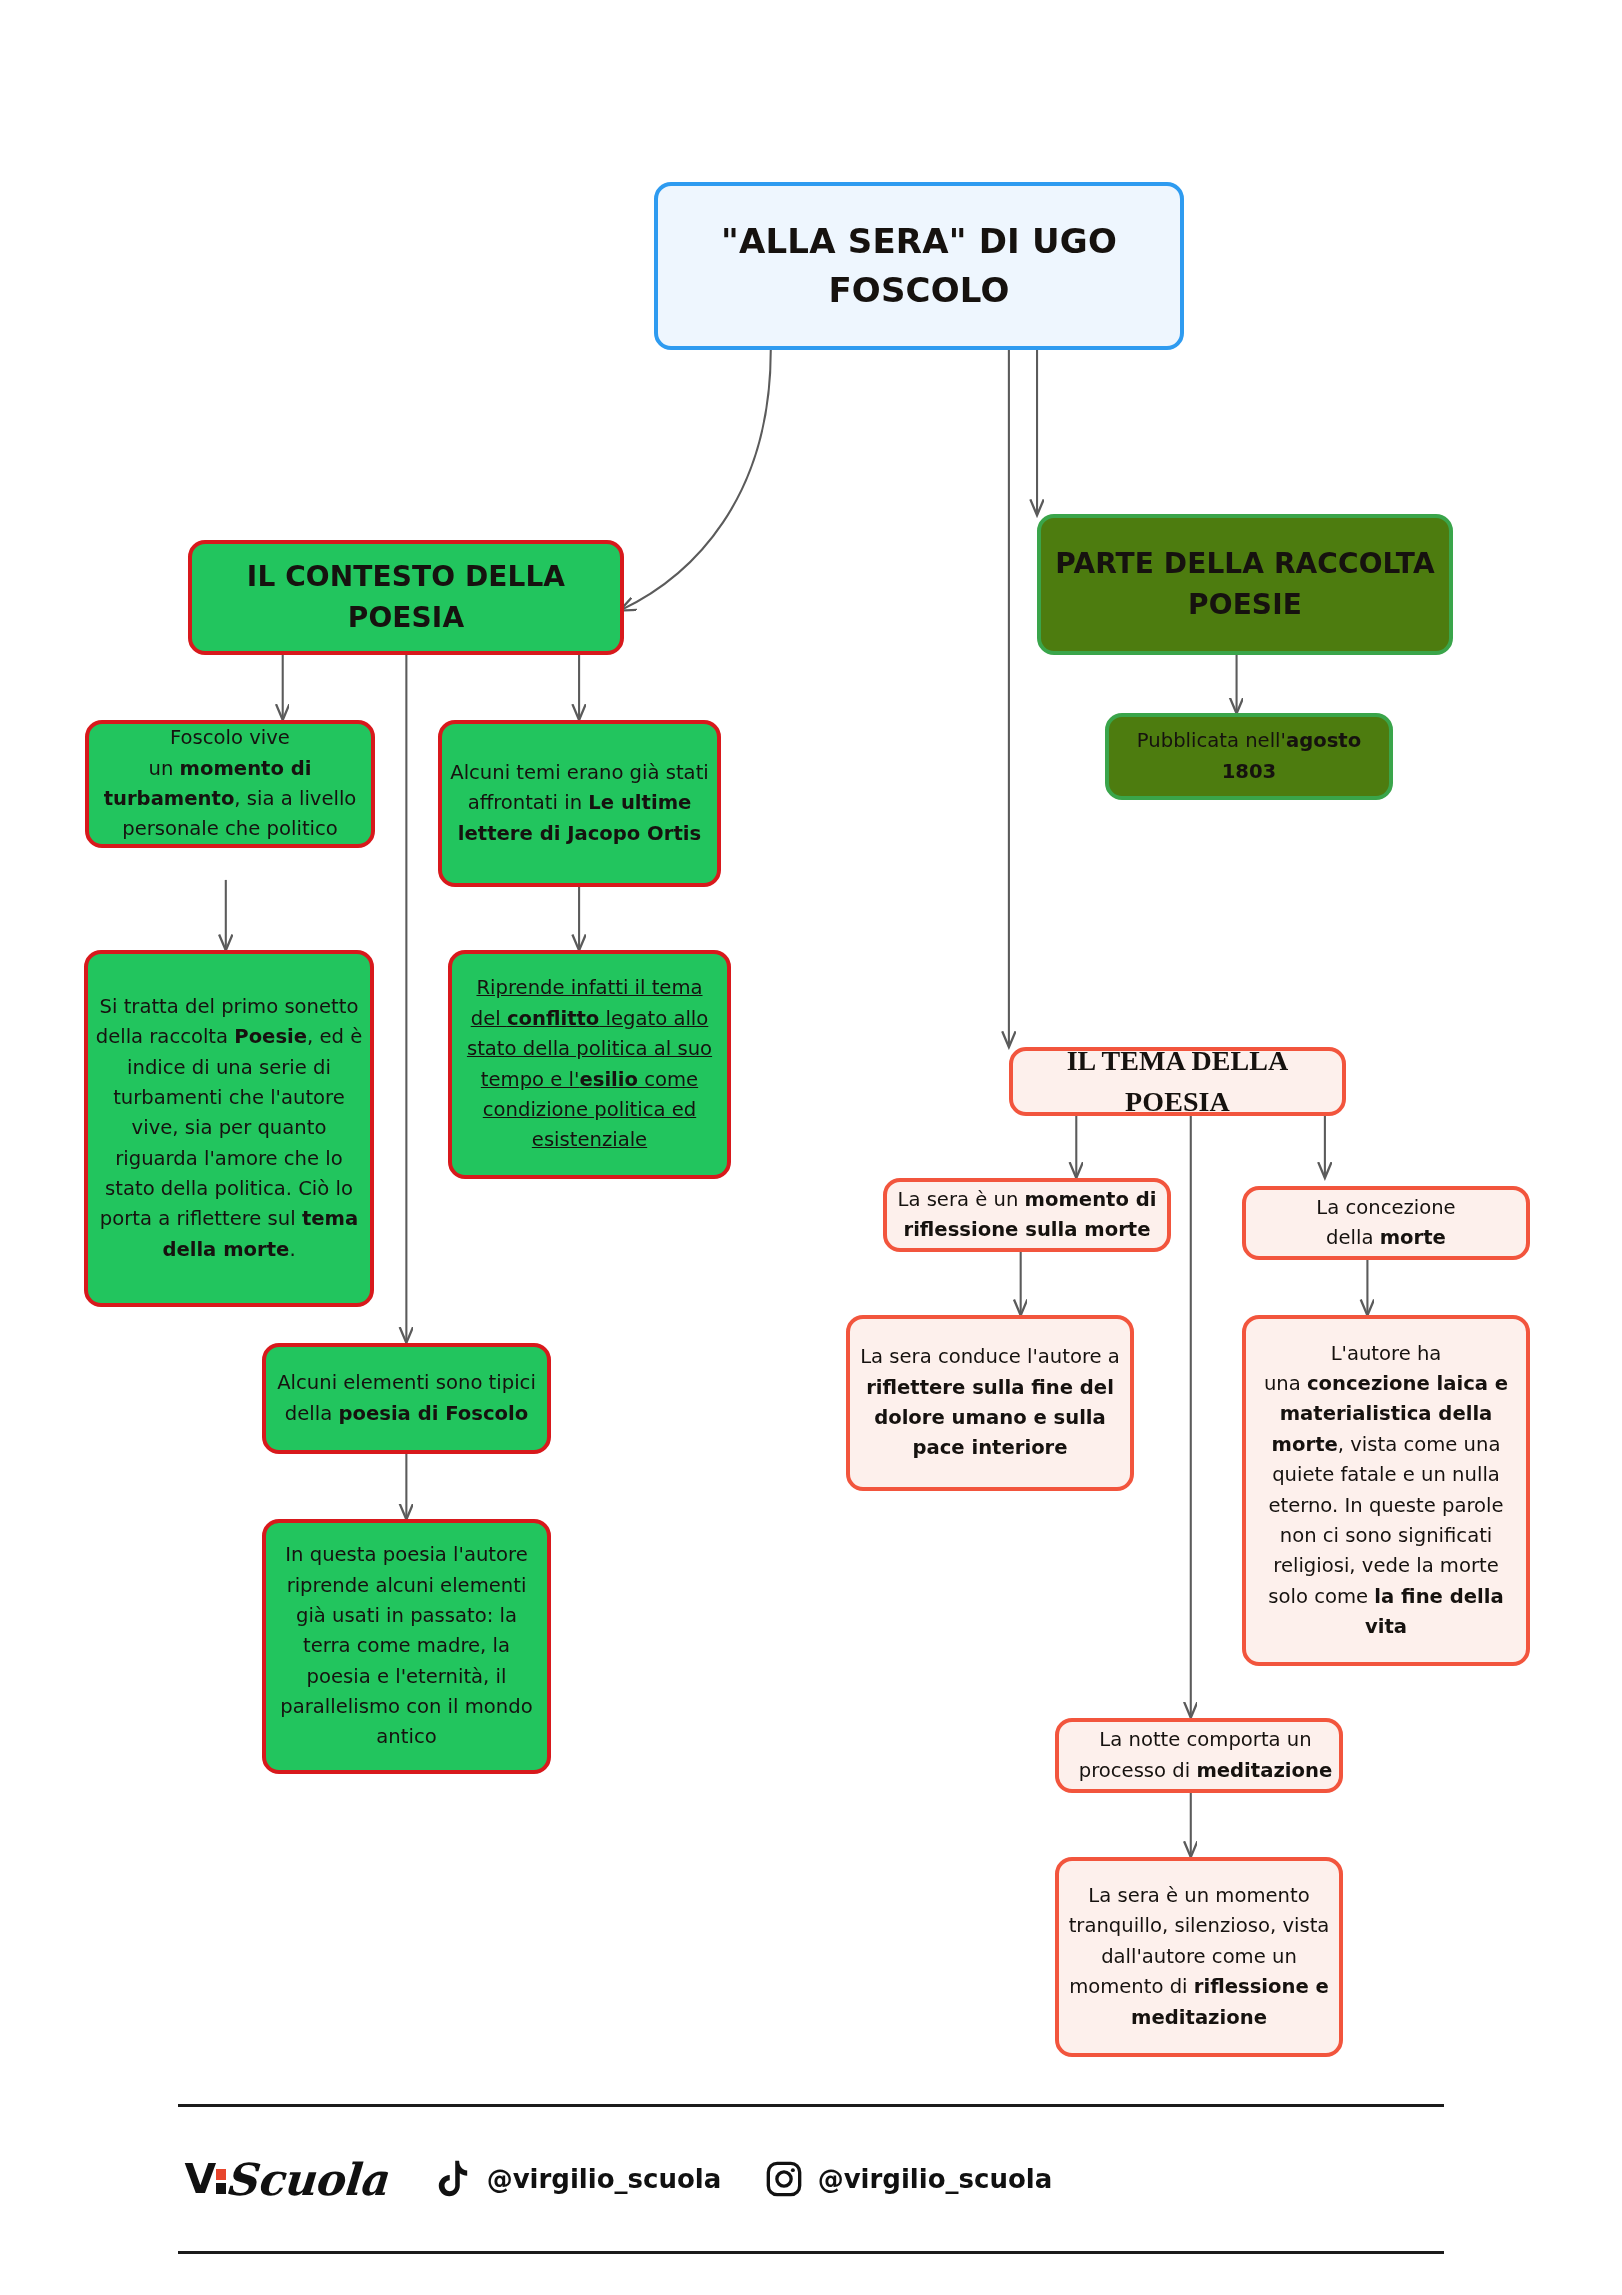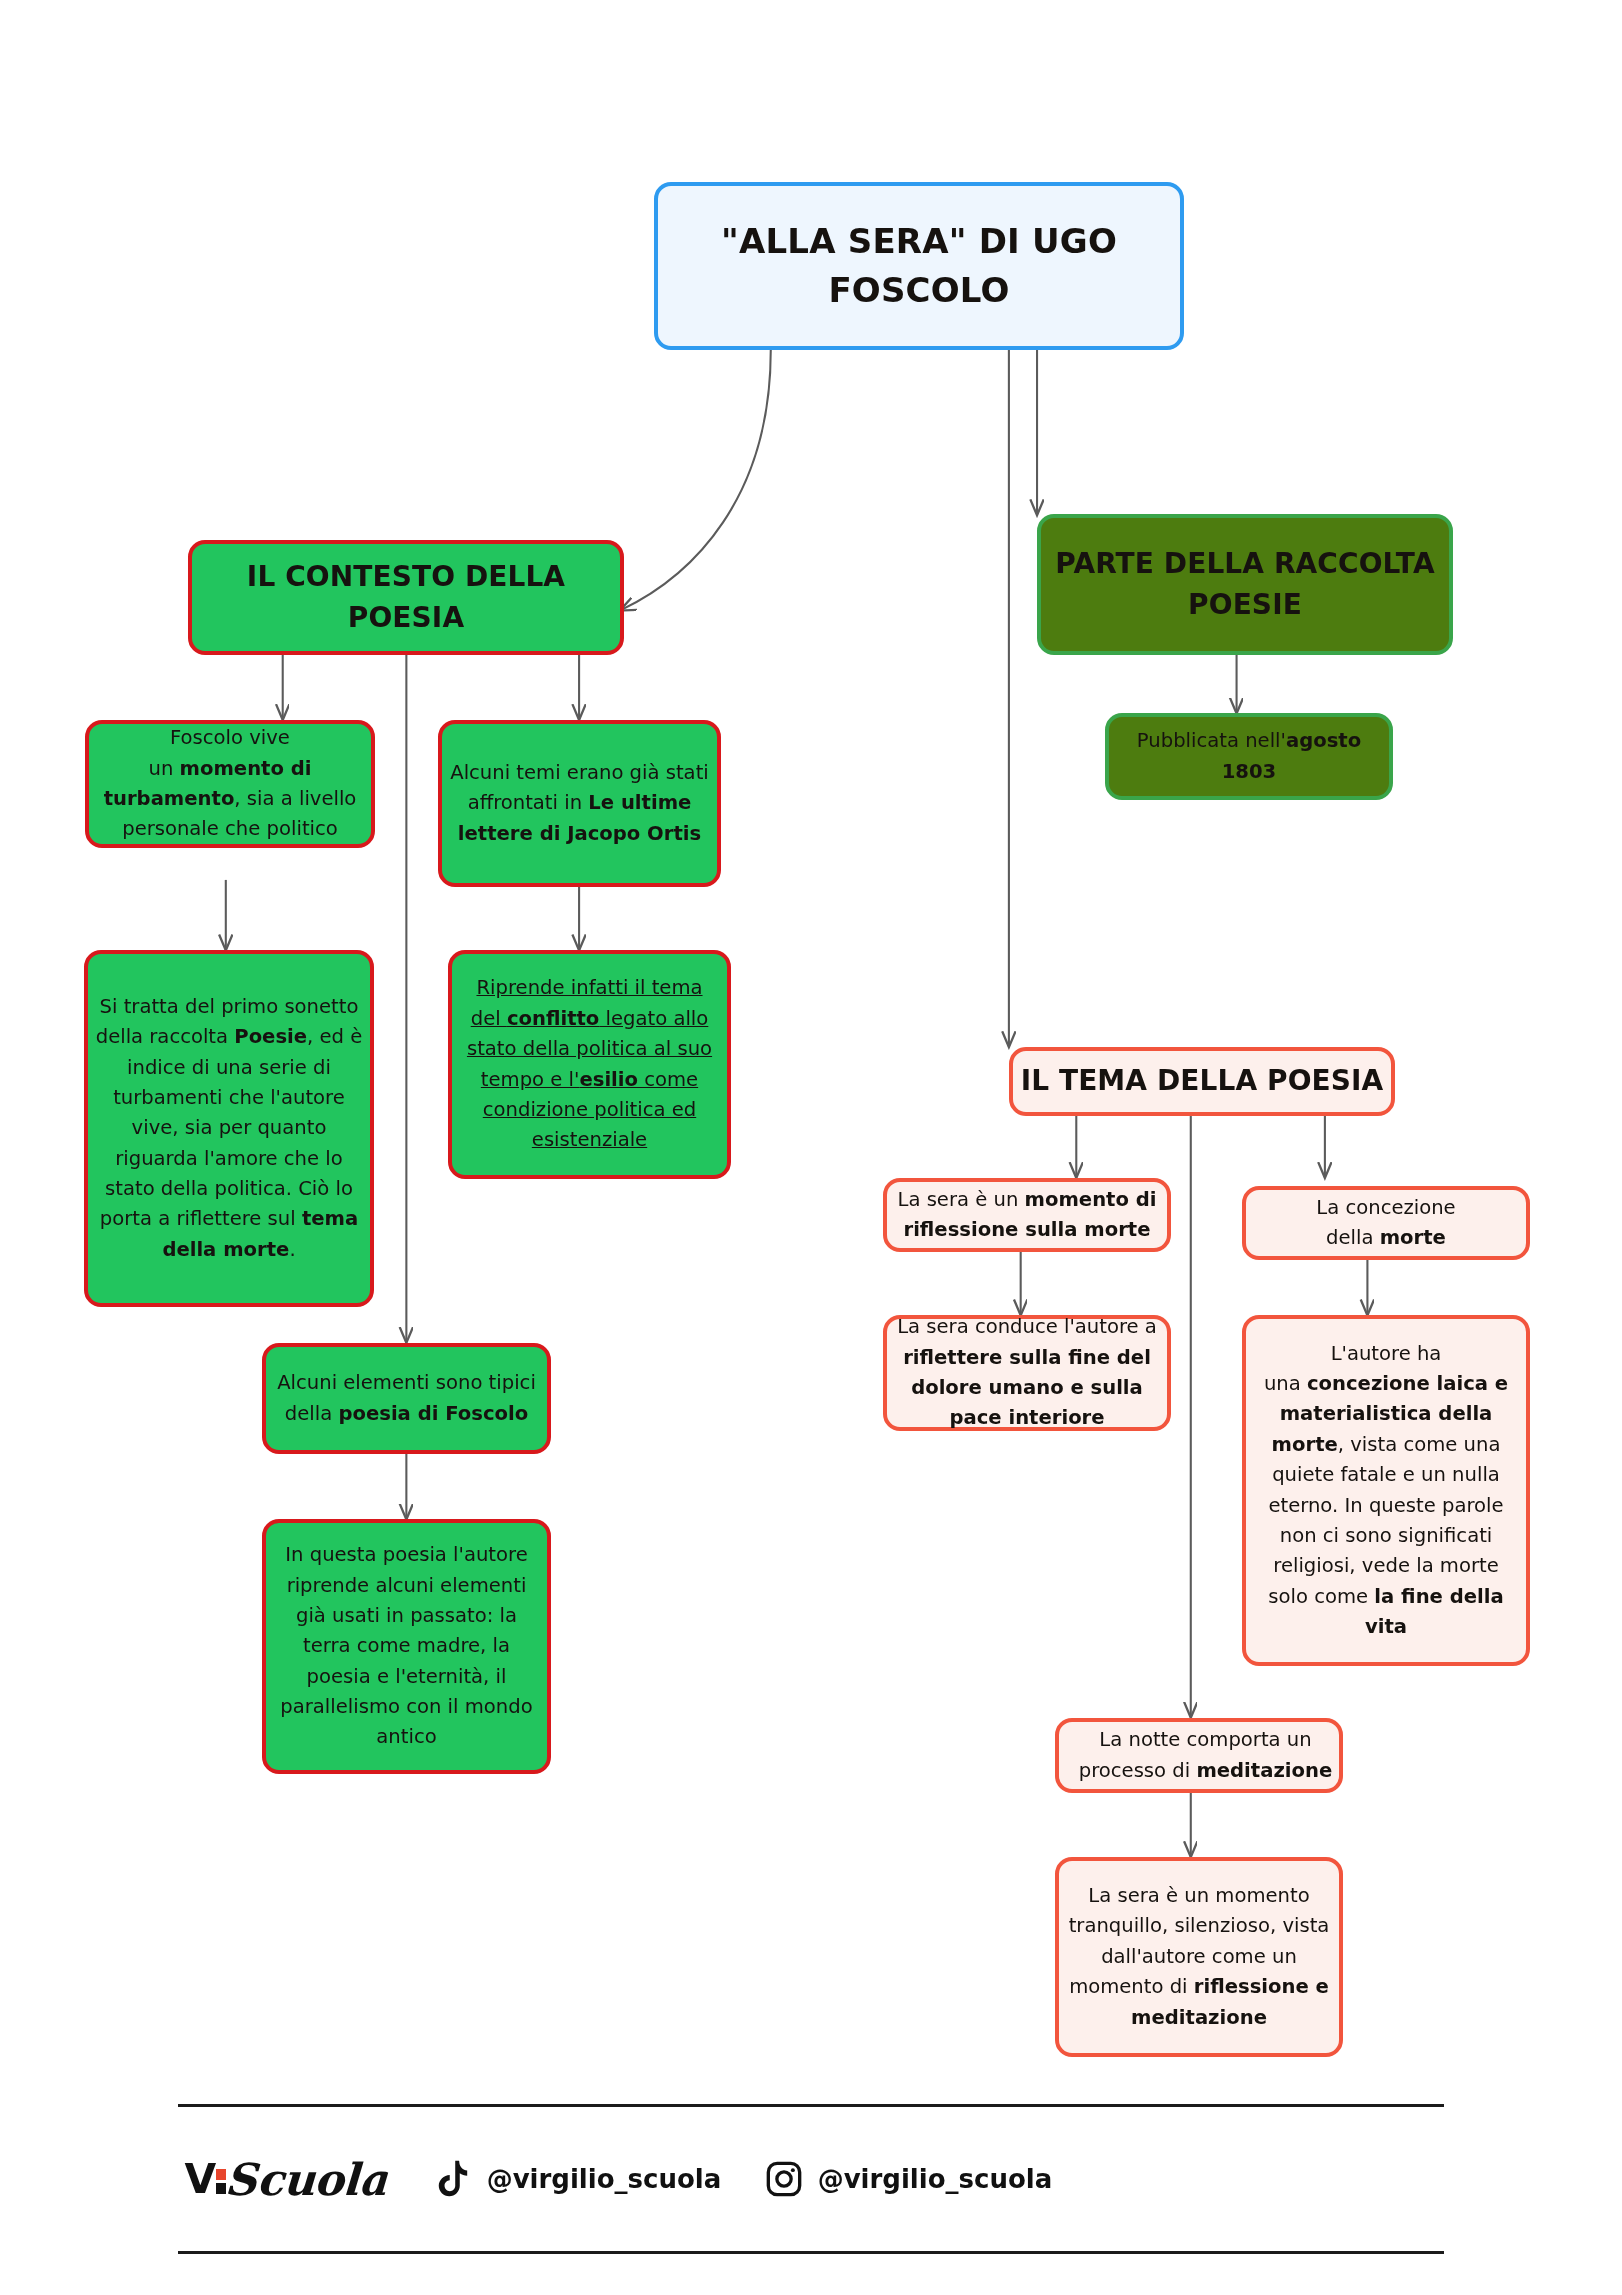--- a/index.html
+++ b/index.html
@@ -226,33 +226,33 @@
   </div>
 
   <div class="node t-red body-txt" style="left:262px;top:1343px;width:289px;height:111px;">
     <span class="inner rich"><span>Alcuni elementi sono tipici della </span><b>poesia di Foscolo</b></span>
   </div>
 
   <div class="node t-red body-txt" style="left:262px;top:1519px;width:289px;height:255px;">
     <span class="inner rich"><span>In questa poesia l'autore riprende alcuni elementi già usati in passato: la terra come madre, la poesia e l'eternità, il parallelismo con il mondo antico</span></span>
   </div>
 
-  <div class="node t-coral title-lg" style="left:1009px;top:1047px;width:386px;height:69px;">
+  <div class="node t-coral title-lg" style="left:1009px;top:1047px;width:337px;height:69px;font-family:Liberation Serif, serif;">
     <span class="inner">IL TEMA DELLA POESIA</span>
   </div>
 
   <div class="node t-coral body-txt" style="left:883px;top:1178px;width:288px;height:74px;">
     <span class="inner rich"><span>La sera è un </span><b>momento di riflessione sulla morte</b></span>
   </div>
 
   <div class="node t-coral body-txt" style="left:1242px;top:1178px;width:288px;height:74px;margin-top:8px;">
     <span class="inner rich"><span>La concezione</span><br><span>della </span><b>morte</b></span>
   </div>
 
-  <div class="node t-coral body-txt" style="left:883px;top:1315px;width:288px;height:116px;">
+  <div class="node t-coral body-txt" style="left:846px;top:1315px;width:288px;height:176px;">
     <span class="inner rich"><span>La sera conduce l'autore a </span><b>riflettere sulla fine del dolore umano e sulla pace interiore</b></span>
   </div>
 
   <div class="node t-coral body-txt" style="left:1242px;top:1315px;width:288px;height:351px;">
     <span class="inner rich"><span>L'autore ha</span><br><span>una </span><b>concezione laica e materialistica della morte</b><span>, vista come una quiete fatale e un nulla eterno. In queste parole non ci sono significati religiosi, vede la morte solo come </span><b>la fine della vita</b></span>
   </div>
 
   <div class="node t-coral body-txt" style="left:1055px;top:1718px;width:288px;height:75px;padding-left:13px;">
     <span class="inner rich"><span>La notte comporta un processo di </span><b>meditazione</b></span>
   </div>

